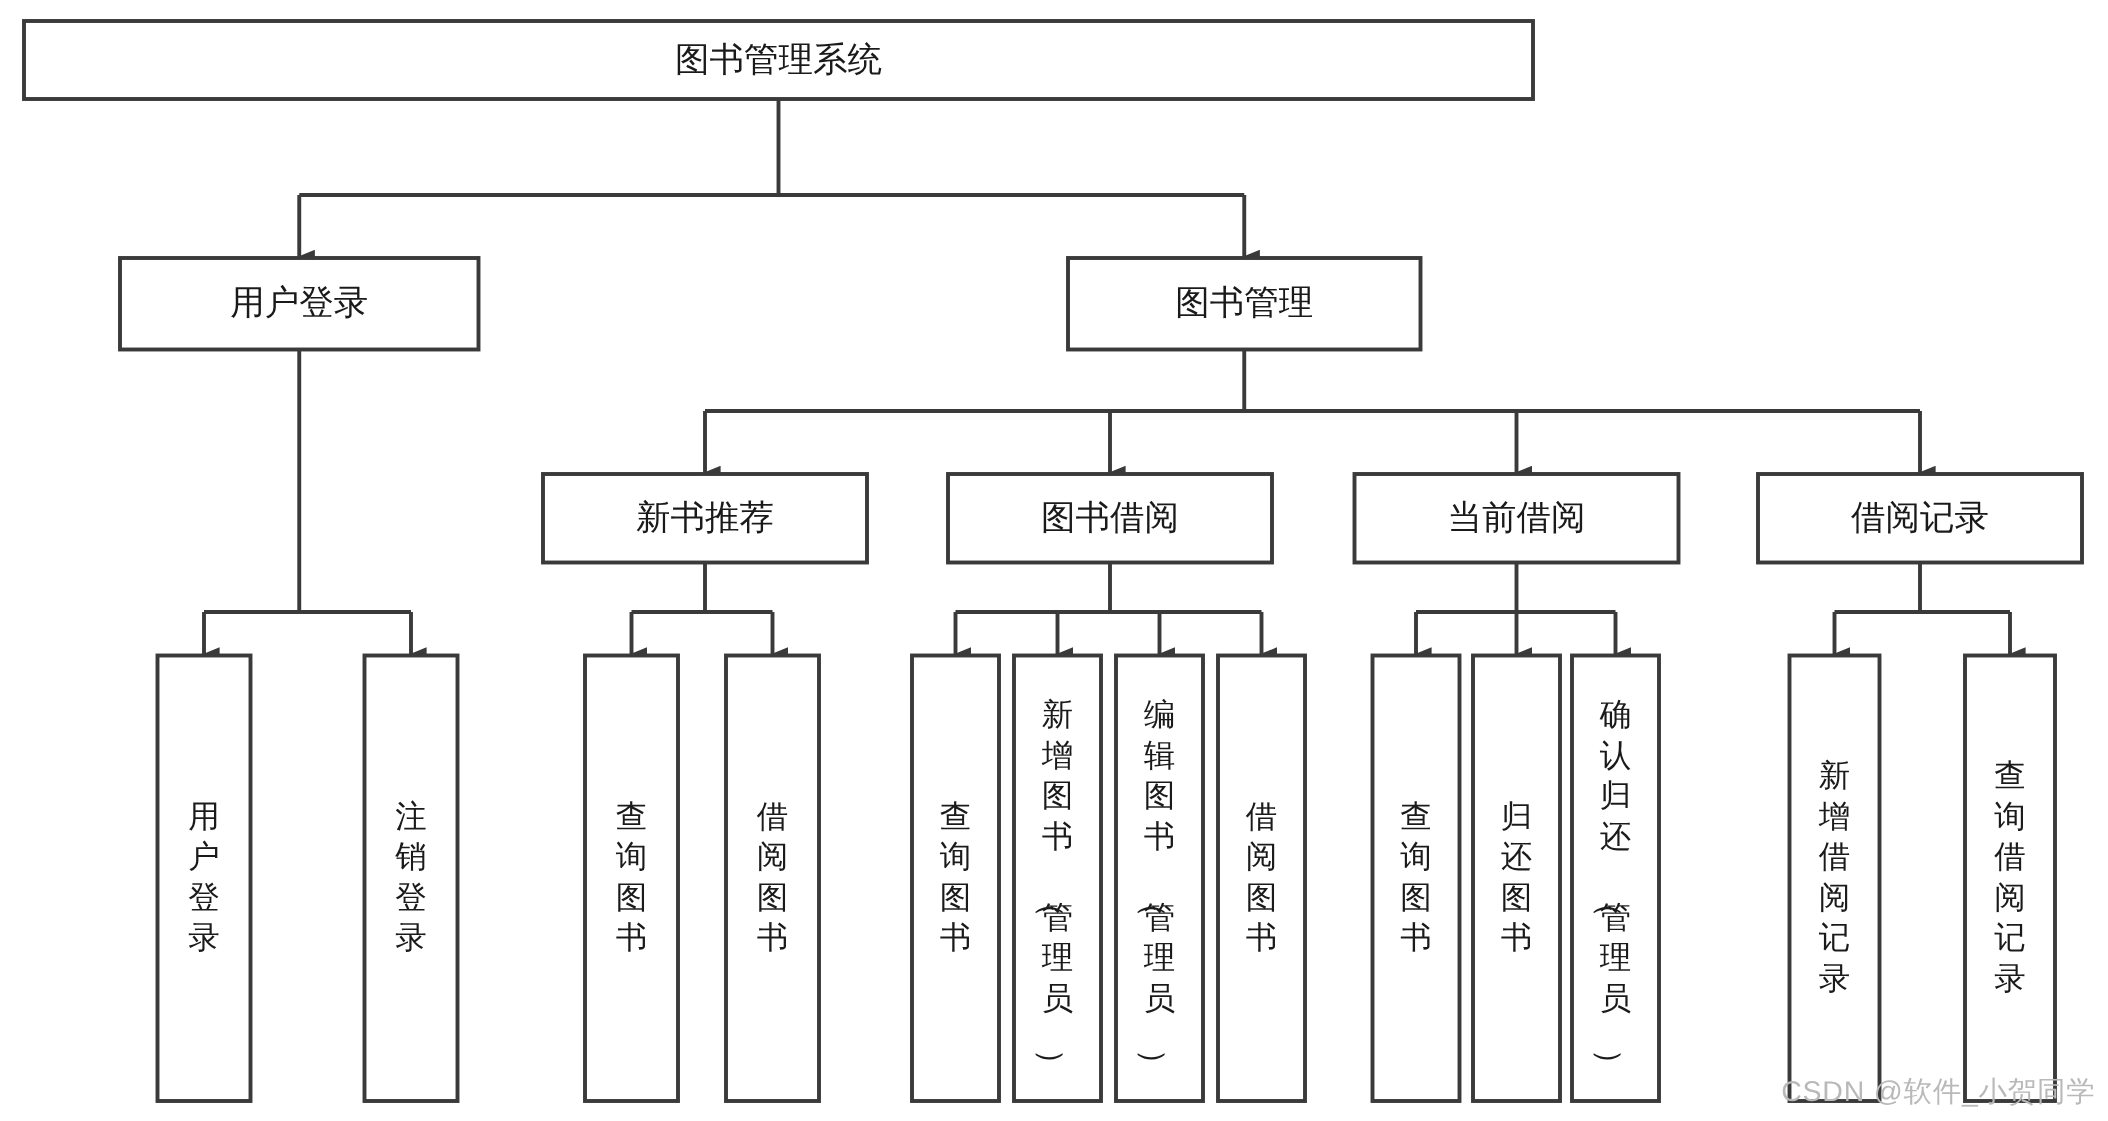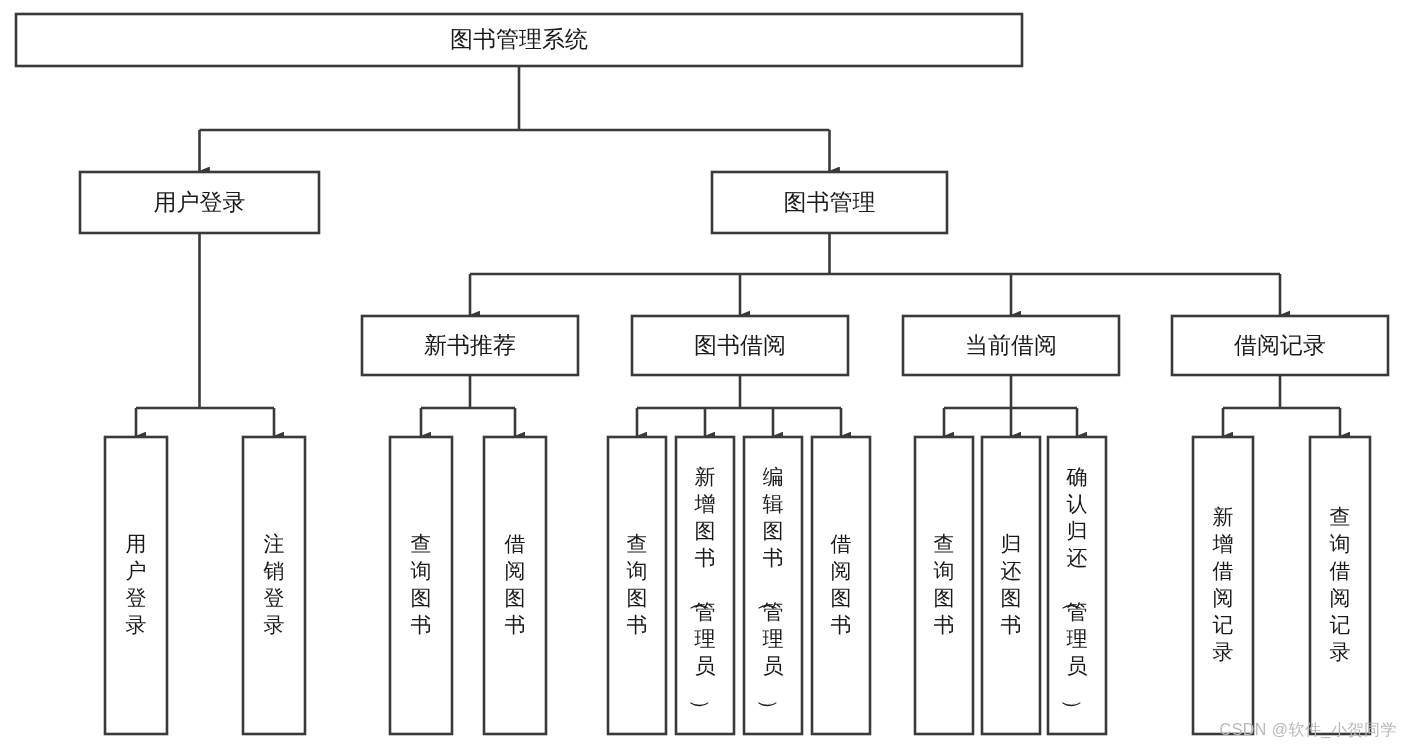--- a/index.html
+++ b/index.html
@@ -49,21 +49,21 @@
   }
   .node-label.vertical {
     text-anchor: middle;
     font-size: 21px;
   }
   .watermark-text {
     position: absolute;
     right: 8px;
     bottom: 6px;
     font-family: "Liberation Sans", "DejaVu Sans", sans-serif;
-    font-size: 16px;
+    font-size: 19px;
     color: #b9b9b9;
     letter-spacing: 0.5px;
     white-space: nowrap;
     user-select: none;
   }
 </style>
 </head>
 <body>
 
 <div id="diagram-root">

